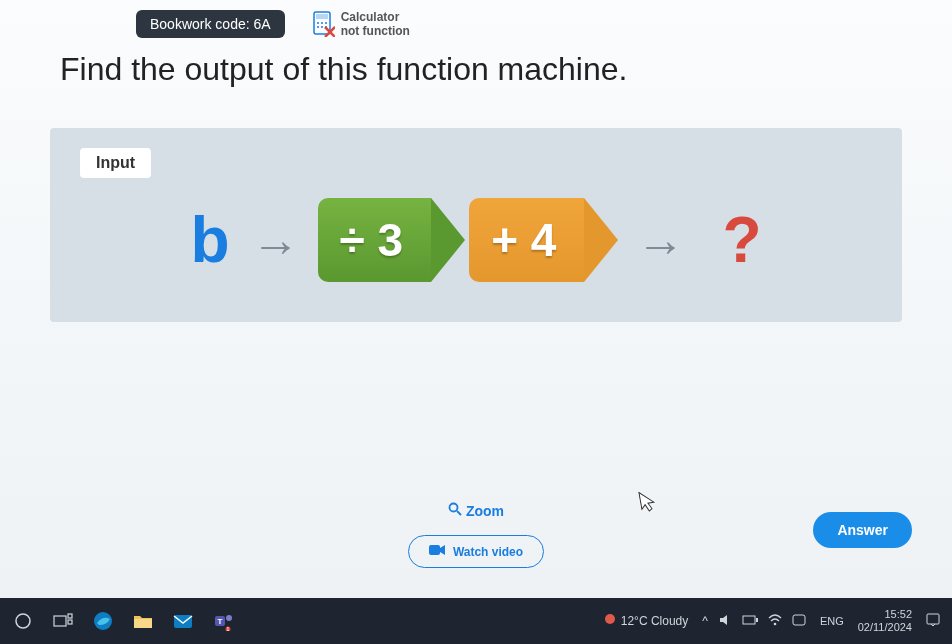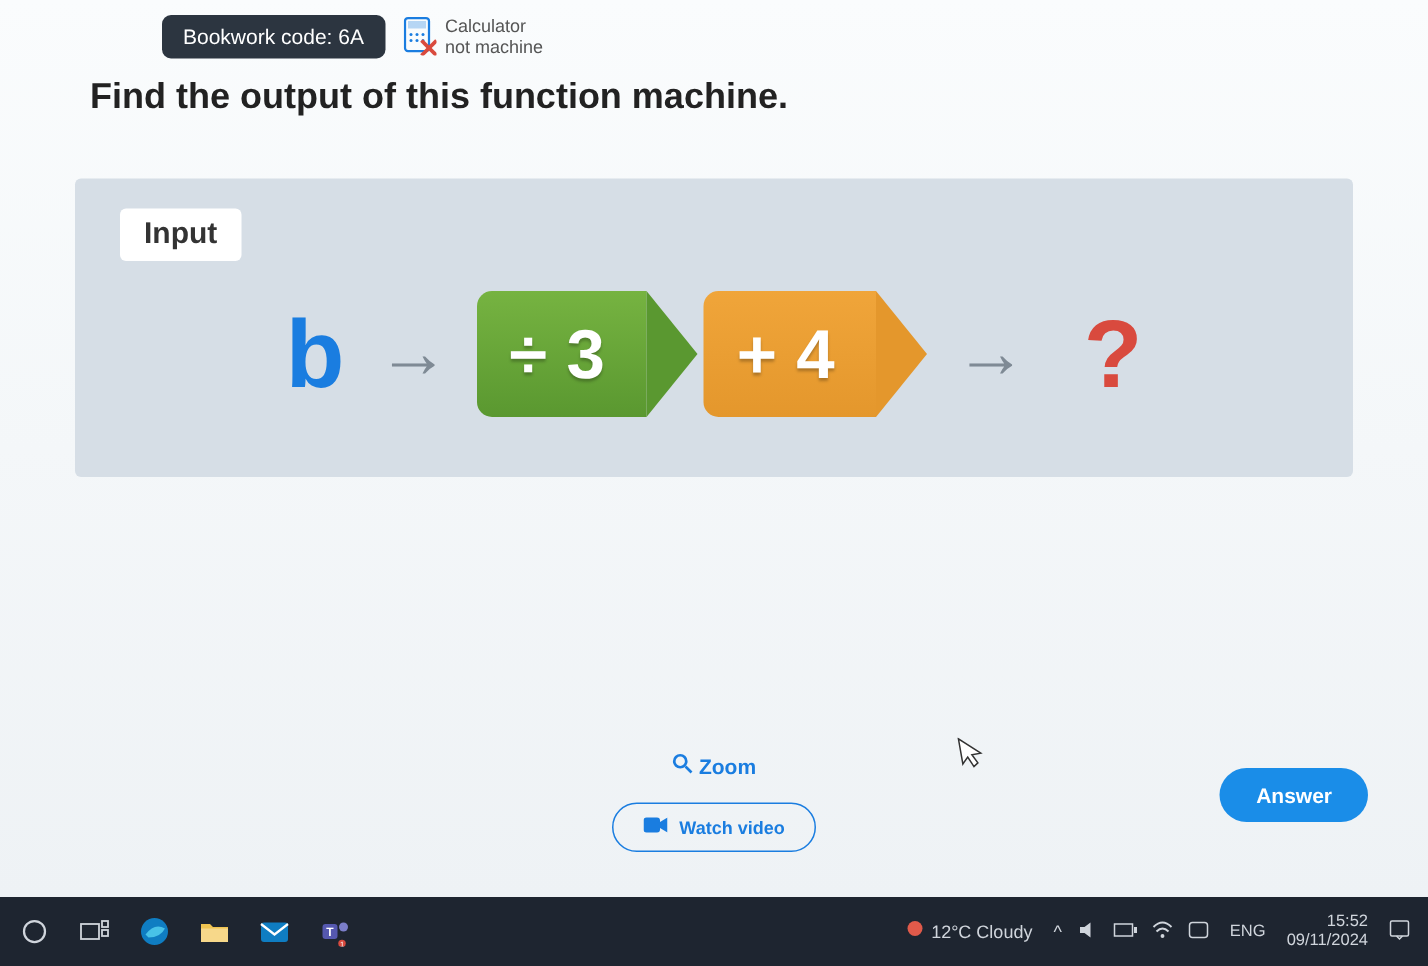--- a/index.html
+++ b/index.html
@@ -13,71 +13,73 @@
     }
     .app-window {
       background: linear-gradient(180deg, #fafcfd 0%, #eef2f5 100%);
       width: 100%;
       height: 598px;
       position: relative;
       padding: 10px 30px 0 30px;
     }
     .top-badges {
       display: flex;
-      gap: 12px;
-      margin-left: 78px;
+      align-items: center;
+      gap: 28px;
+      margin-left: 106px;
       margin-bottom: 12px;
     }
     .bookwork-badge {
       background: #2c3540;
       color: #fff;
       padding: 6px 14px;
       border-radius: 6px;
       font-size: 14px;
       font-weight: 500;
     }
     .calc-badge {
       display: flex;
       align-items: center;
       gap: 6px;
+      font-weight: bold;
     }
     .calc-icon {
       width: 22px;
       height: 26px;
       position: relative;
     }
     .calc-icon svg { display: block; }
     .calc-text {
       font-size: 12px;
       color: #555;
       line-height: 1.2;
     }
     .question-text {
-      font-size: 24px;
+      font-size: 32px;
       color: #222;
-      font-weight: 700;
+      font-weight: 400;
       margin: 8px 0 40px 30px;
     }
     .machine-panel {
       background: #d6dee6;
       border-radius: 4px;
       padding: 20px 30px 40px 30px;
       margin: 0 20px;
       position: relative;
     }
     .io-labels {
       display: flex;
       justify-content: space-between;
       margin-bottom: 20px;
     }
     .io-label {
       background: #fff;
       padding: 6px 16px;
       border-radius: 4px;
-      font-size: 20px;
+      font-size: 16px;
       font-weight: 600;
       color: #333;
     }
     .machine-row {
       display: flex;
       align-items: center;
       gap: 18px;
       justify-content: center;
     }
     .input-value {
@@ -258,21 +260,21 @@
           <circle cx="13" cy="12" r="1" fill="#1a7de0"></circle>
           <circle cx="5" cy="16" r="1" fill="#1a7de0"></circle>
           <circle cx="9" cy="16" r="1" fill="#1a7de0"></circle>
           <circle cx="13" cy="16" r="1" fill="#1a7de0"></circle>
           <line x1="12" y1="26" x2="22" y2="16" stroke="#d94a3e" stroke-width="2.5"></line>
           <line x1="12" y1="16" x2="22" y2="26" stroke="#d94a3e" stroke-width="2.5"></line>
         </svg>
       </span>
       <div class="calc-text">
         <div>Calculator</div>
-        <div>not machine</div>
+        <div>not function</div>
       </div>
     </div>
   </div>
 
   <div class="question-text">Find the output of this function machine.</div>
 
   <div class="machine-panel">
     <div class="io-labels">
       <div class="io-label">Input</div>
     </div>
@@ -386,21 +388,21 @@
       </span>
       <span>
         <svg width="14" height="12" viewBox="0 0 14 12">
             <rect x="1" y="1" width="12" height="10" rx="2" fill="none" stroke="#d0d5dc"></rect>
           </svg>
       </span>
     </div>
     <span>ENG</span>
     <div class="time-block">
       <div>15:52</div>
-      <div>09/11/2024</div>
+      <div>02/11/2024</div>
     </div>
     <span>
       <svg width="14" height="14" viewBox="0 0 14 14">
           <rect x="1" y="1" width="12" height="10" rx="1" fill="none" stroke="#d0d5dc"></rect>
           <path d="M5 11 L7 13 L9 11" fill="none" stroke="#d0d5dc"></path>
         </svg>
     </span>
   </div>
 </div>
 

